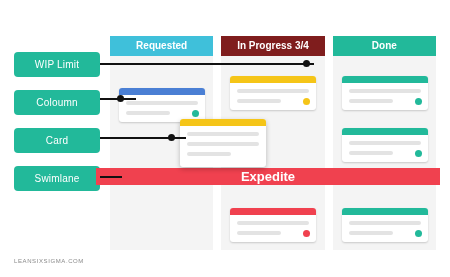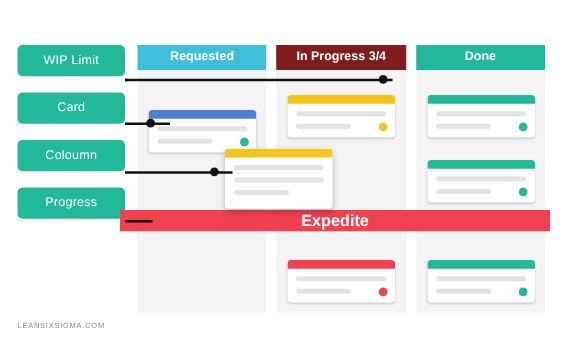--- a/index.html
+++ b/index.html
@@ -9,21 +9,21 @@
     font-family:"Liberation Sans", sans-serif;
     overflow:hidden;
     position:relative;
   }
   #board{
     position:absolute;left:0;top:0;width:450px;height:277px;
   }
 
   
   .legend{
-    position:absolute;left:14px;top:36px;width:86px;
+    position:absolute;left:14px;top:52px;width:86px;
   }
   .legend-item{
     background:#22b99a;
     color:#ffffff;
     font-size:10px;
     text-align:center;
     border-radius:4px;
     padding:7px 0 7px 0;
     margin-bottom:13px;
     letter-spacing:.2px;
@@ -106,27 +106,27 @@
 </head>
 <body>
 
 <div id="board">
 
   <div class="legend">
     <div class="legend-item">
       <span>WIP Limit</span>
     </div>
     <div class="legend-item">
+      <span>Coloumn</span>
+    </div>
+    <div class="legend-item">
       <span>Card</span>
     </div>
     <div class="legend-item">
-      <span>Coloumn</span>
-    </div>
-    <div class="legend-item">
-      <span>Progress</span>
+      <span>Swimlane</span>
     </div>
   </div>
 
   <div class="columns">
 
     <div class="column">
       <div class="col-head" style="background:#3fc0da">
         <span>Requested</span>
       </div>
       <div class="col-body">

